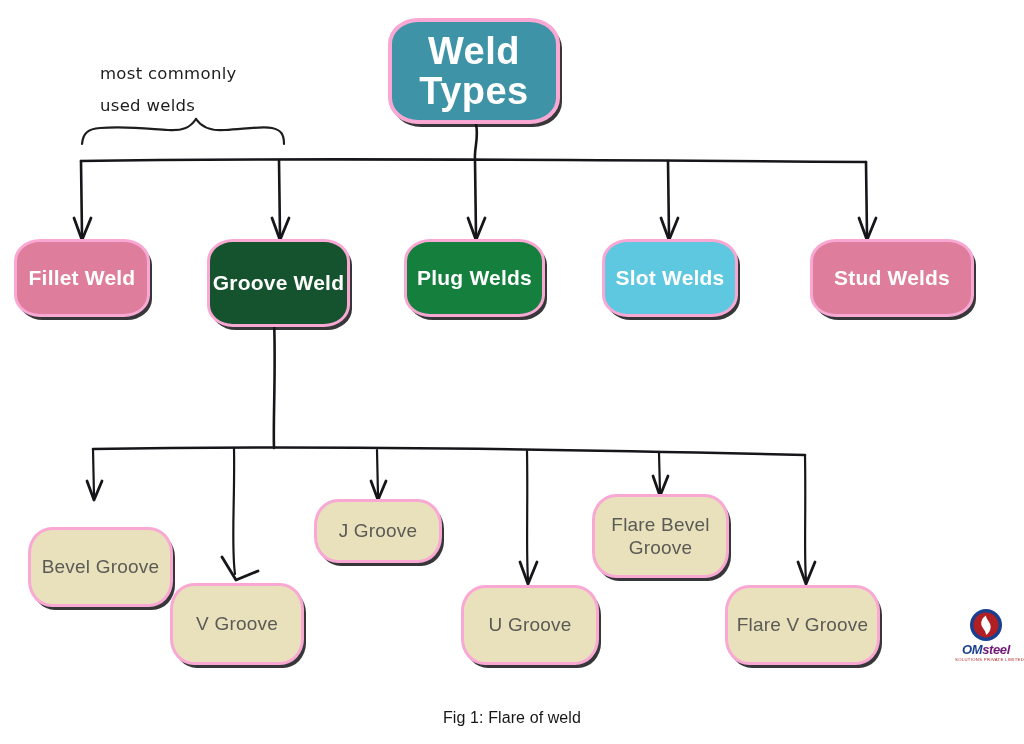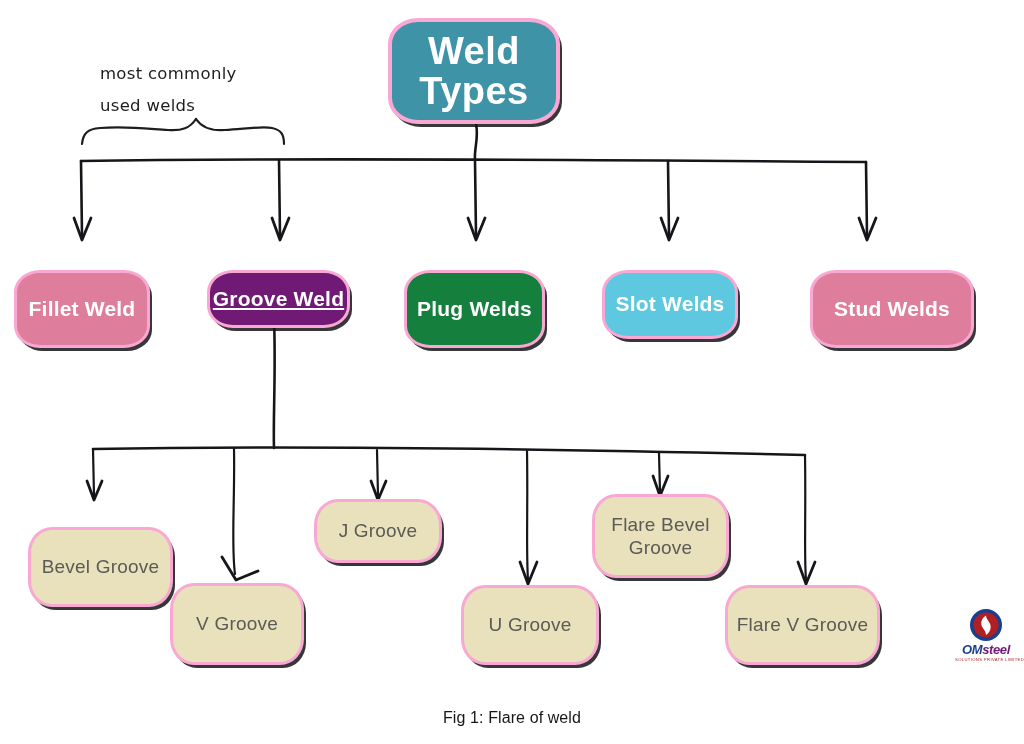--- a/index.html
+++ b/index.html
@@ -18,21 +18,21 @@
     line-height:1.06;
     letter-spacing:.2px;
     box-shadow:3px 4px 0 -1px rgba(20,20,22,.85);
   }
   .node.root{
     border-width:4px;border-radius:30px/26px;
     font-size:38px;font-weight:700;color:#ffffff;
     letter-spacing:.5px;
   }
   .node.lvl1{
-    font-size:21px;font-weight:700;color:#ffffff;margin-top:31px;
+    font-size:21px;font-weight:700;color:#ffffff;
   }
   .node.lvl2{
     font-size:19px;font-weight:400;color:#5b5b56;
     border-radius:24px/26px;
   }
 
   .annot{
     position:absolute;color:#1d1d1f;
     font-family:"DejaVu Sans","Liberation Sans",sans-serif;
     font-size:16.5px;line-height:1.95;letter-spacing:.3px;
@@ -140,29 +140,29 @@
     <div>
       <div>Weld</div>
       <div>Types</div>
     </div>
   </div>
 
   <div class="node lvl1" style="left:14px;top:239px;width:136px;height:78px;background:#DE7E9C;">
     <span>Fillet Weld</span>
   </div>
 
-  <div class="node lvl1" style="left:207px;top:239px;width:143px;height:58px;background:#701a75;text-decoration:underline;">
+  <div class="node lvl1" style="left:207px;top:239px;width:143px;height:88px;background:#14532d;">
     <span>Groove Weld</span>
   </div>
 
   <div class="node lvl1" style="left:404px;top:239px;width:141px;height:78px;background:#15803d;">
     <span>Plug Welds</span>
   </div>
 
-  <div class="node lvl1" style="left:602px;top:239px;width:136px;height:69px;background:#5EC8E0;">
+  <div class="node lvl1" style="left:602px;top:239px;width:136px;height:78px;background:#5EC8E0;">
     <span>Slot Welds</span>
   </div>
 
   <div class="node lvl1" style="left:810px;top:239px;width:164px;height:78px;background:#DE7E9C;">
     <span>Stud Welds</span>
   </div>
 
   <div class="node lvl2" style="left:28px;top:527px;width:145px;height:80px;background:#E8E1BC;">
     <span>Bevel Groove</span>
   </div>

